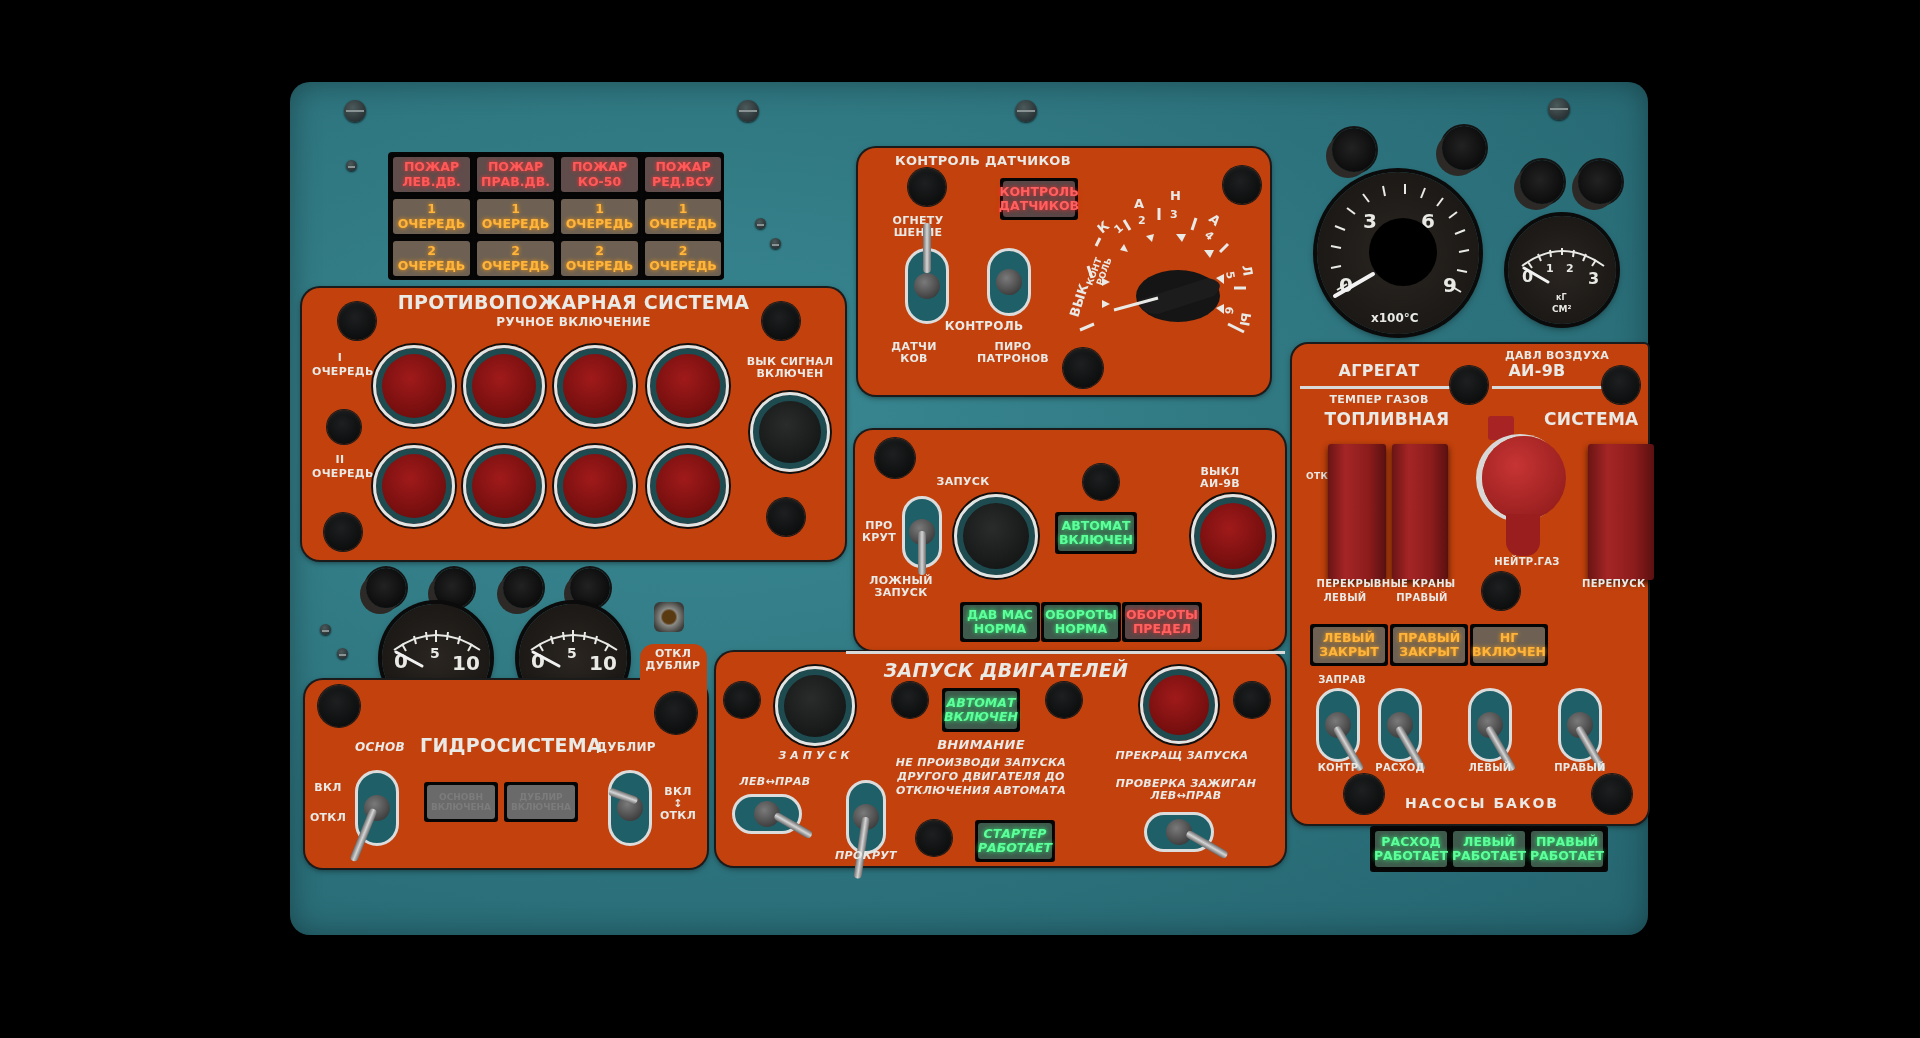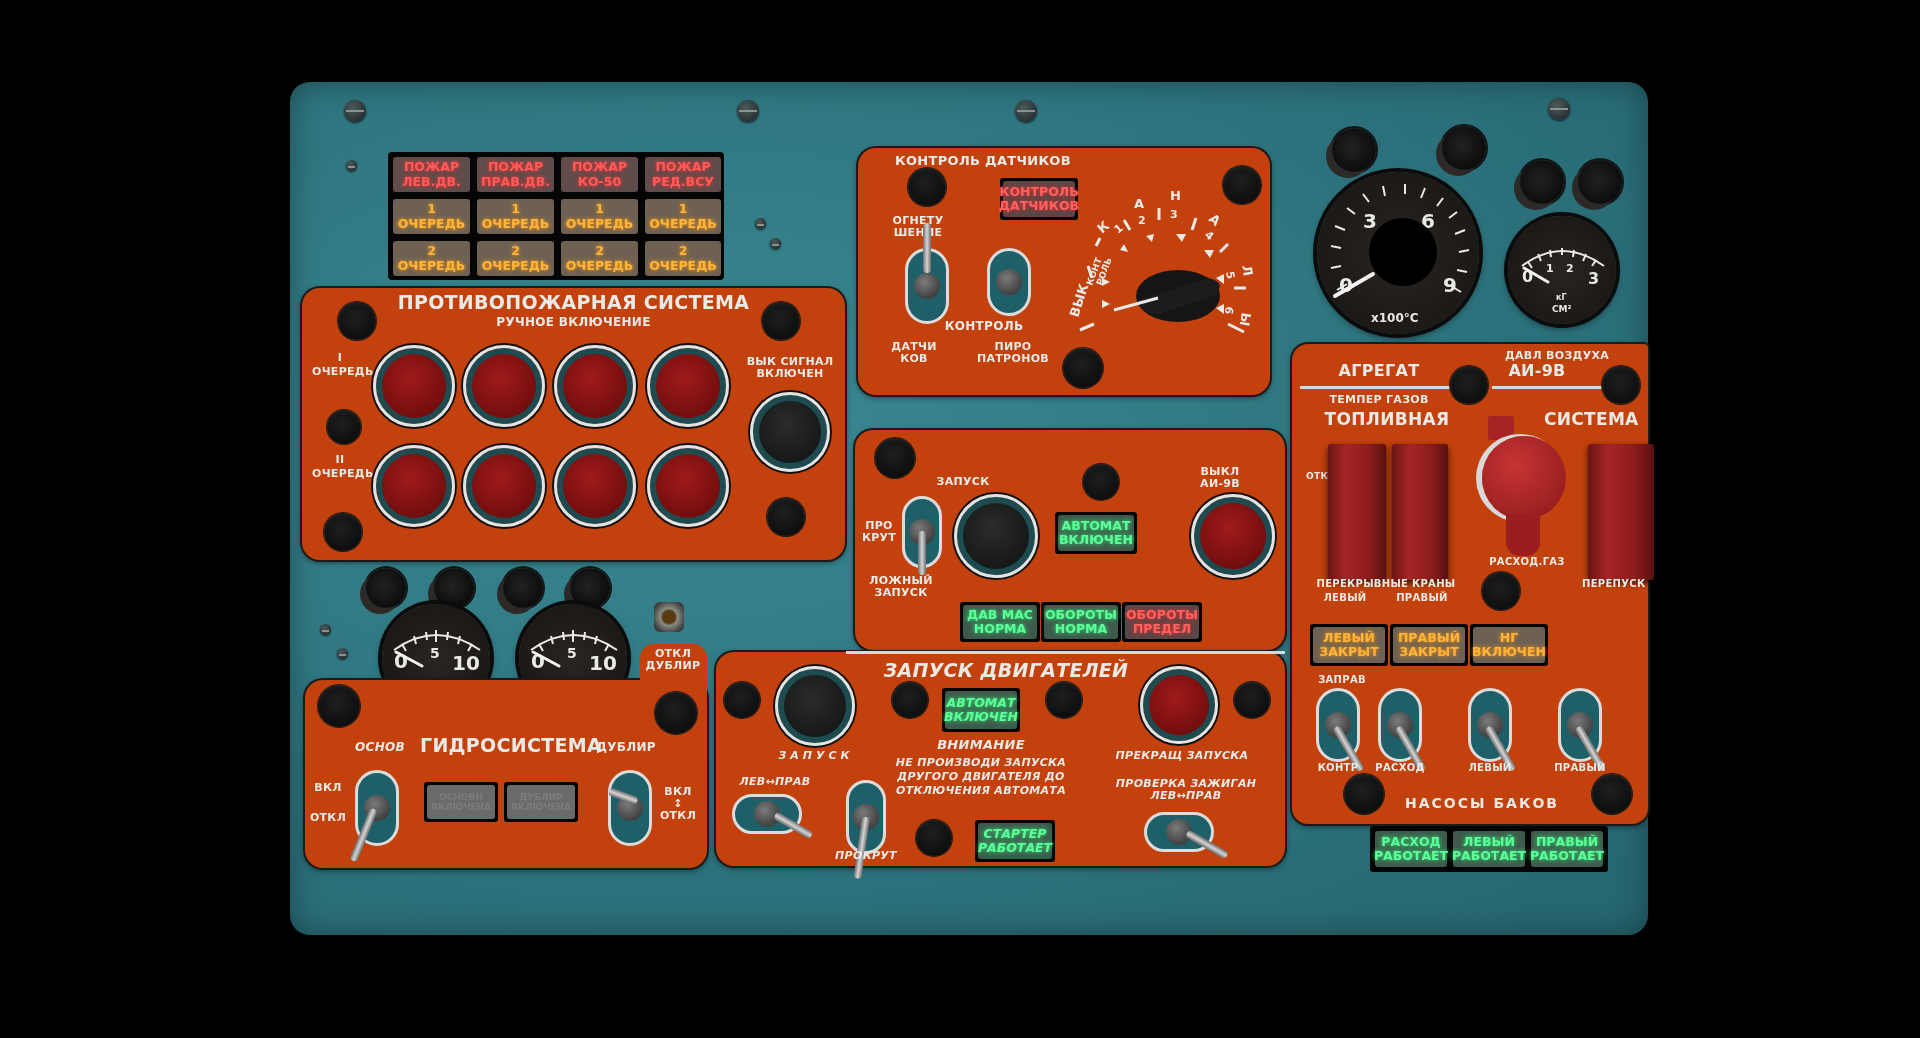--- a/index.html
+++ b/index.html
@@ -491,21 +491,21 @@
   <div class="lbl ttl" style="left:20px;top:66px;width:150px;font-size:17px;">ТОПЛИВНАЯ</div>
   <div class="lbl ttl" style="left:252px;top:66px;width:90px;font-size:17px;">СИСТЕМА</div>
 
   <div class="lbl sm" style="left:14px;top:128px;width:10px;white-space:normal;font-size:9px;line-height:1.05;">ОТКР↕ЗАКР</div>
 
   <div class="cover" style="left:36px;top:100px;width:58px;height:136px;"></div>
   <div class="cover" style="left:100px;top:100px;width:56px;height:136px;"></div>
   <div class="abs" style="left:196px;top:72px;width:26px;height:24px;background:#a82424;border-radius:3px;"></div>
   <div class="abs" style="left:190px;top:92px;width:84px;height:84px;background:radial-gradient(circle at 40% 35%,#c73434,#8a1818);border-radius:50%;box-shadow:-4px 0 0 2px #d8d8d8;"></div>
   <div class="abs" style="left:214px;top:170px;width:34px;height:42px;background:#9a1e1e;border-radius:0 0 14px 14px;"></div>
-  <div class="lbl sm" style="left:190px;top:212px;width:90px;font-size:10px;">РАСХОД.ГАЗ</div>
+  <div class="lbl sm" style="left:190px;top:212px;width:90px;font-size:10px;">НЕЙТР.ГАЗ</div>
   <div class="cover" style="left:296px;top:100px;width:66px;height:136px;"></div>
 
   <div class="lbl sm" style="left:24px;top:234px;width:140px;font-size:10px;">ПЕРЕКРЫВНЫЕ КРАНЫ</div>
   <div class="lbl sm" style="left:28px;top:248px;width:50px;font-size:10px;">ЛЕВЫЙ</div>
   <div class="lbl sm" style="left:100px;top:248px;width:60px;font-size:10px;">ПРАВЫЙ</div>
   <div class="lbl sm" style="left:290px;top:234px;width:60px;font-size:10px;">ПЕРЕПУСК</div>
   <div class="hole" style="left:190px;top:228px;width:38px;height:38px;"></div>
 
   <div class="lamp amber" style="left:18px;top:280px;width:78px;height:42px;">
       <div class="face">

